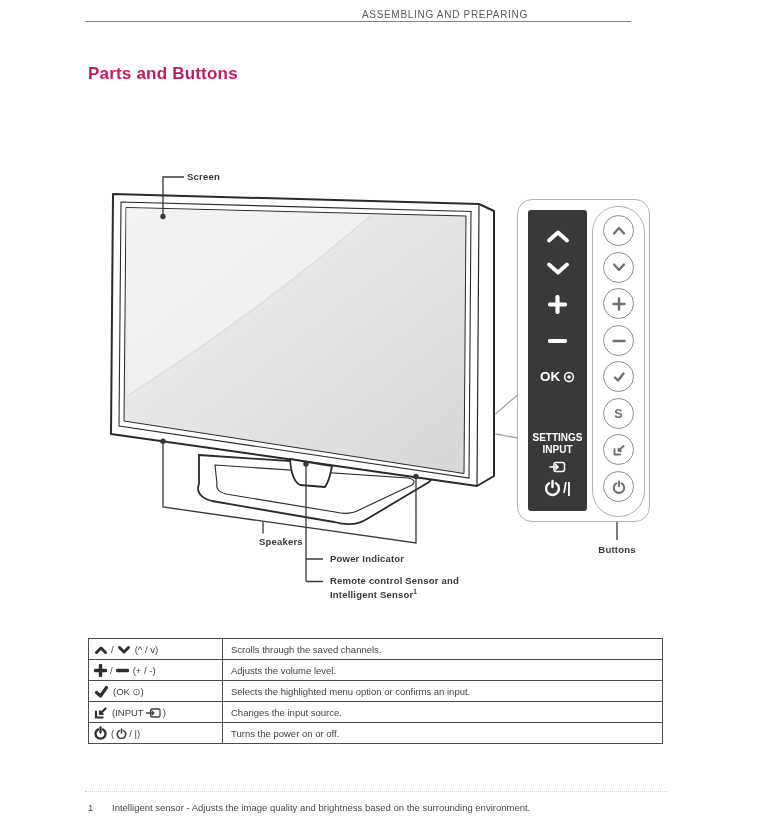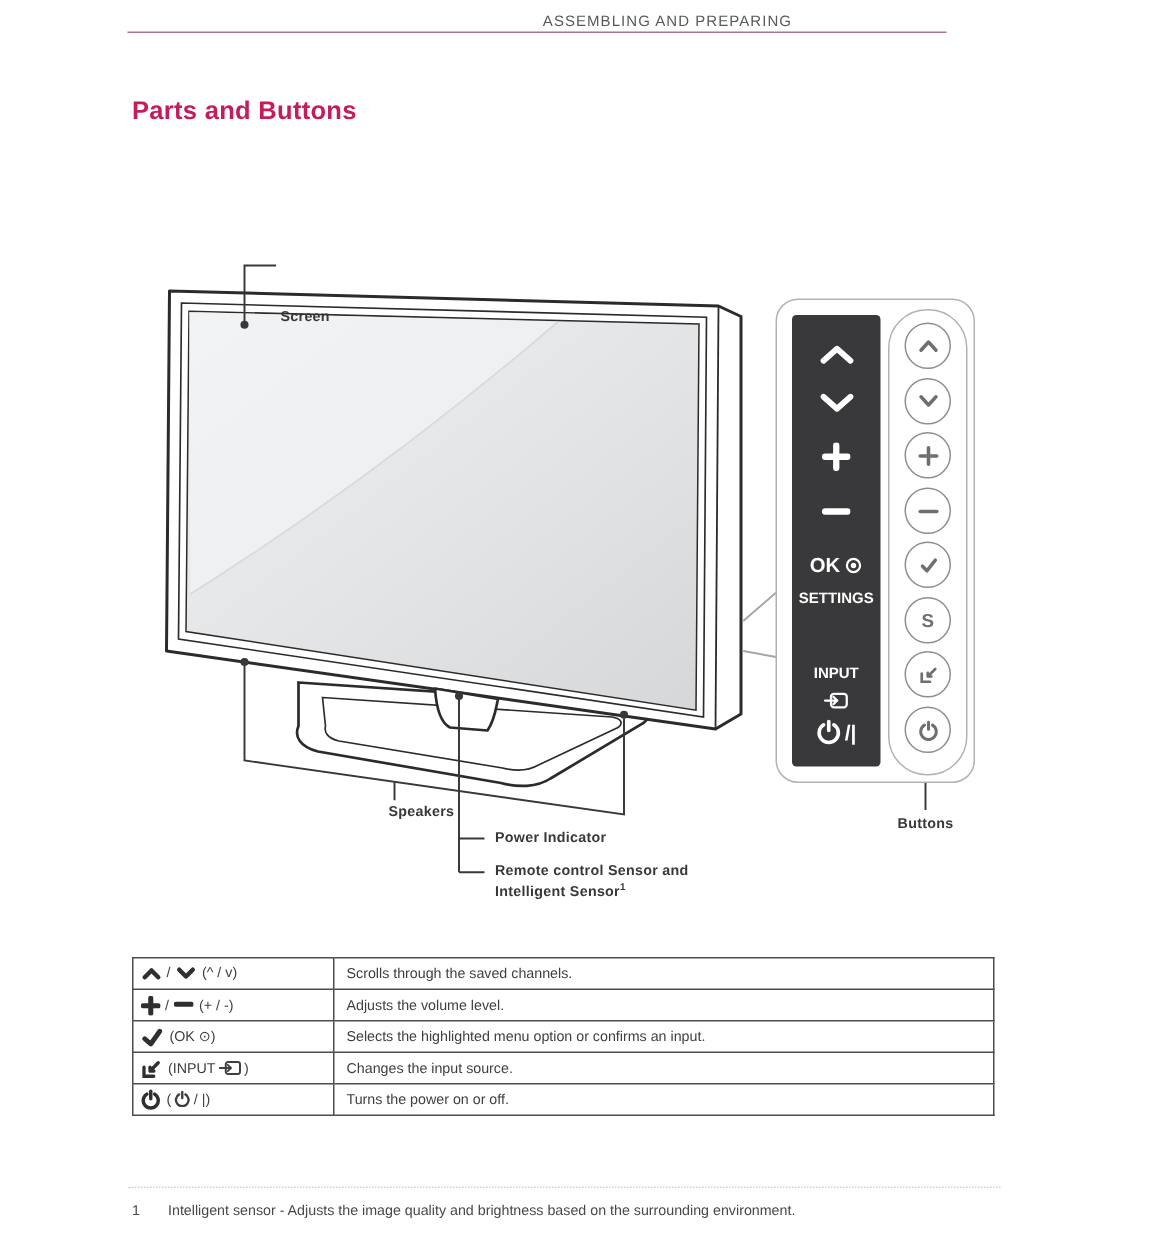--- a/index.html
+++ b/index.html
@@ -10,21 +10,21 @@
   
   .hdr-rule{left:85px;top:21px;width:546px;height:0;border-top:1.4px solid #ab7586;}
   .hdr-title{top:9px;right:140px;font-size:10px;letter-spacing:.7px;color:#59595b;}
   .hdr-num{top:7px;left:680px;font-size:12.5px;font-weight:bold;color:#3a3a3c;}
 
   
   .sec-title{left:88px;top:64px;font-size:17px;font-weight:bold;color:#c41d5e;letter-spacing:.2px;}
 
   
   .dlabel{font-size:9.5px;font-weight:bold;color:#38383a;letter-spacing:.2px;white-space:nowrap;}
-  .lbl-screen{left:187px;top:171px;margin-top:35px;}
+  .lbl-screen{left:187px;top:171px;}
   .lbl-speakers{left:239px;top:536px;margin-left:20px;}
   .lbl-power{left:330px;top:553px;}
   .lbl-remote1{left:330px;top:575px;}
   .lbl-remote2{left:330px;top:589px;}
   .lbl-buttons{left:593px;top:544px;width:48px;text-align:center;}
   sup.fn{font-size:6.5px;vertical-align:top;position:relative;top:-1px;}
 
   
   .panel-outer{left:517px;top:199px;width:131px;height:321px;border:1.5px solid #b2b2b4;border-radius:15px;background:#fff;}
   .panel-dark{left:528px;top:210px;width:59px;height:301px;background:#39393b;border-radius:3px;}
@@ -143,21 +143,21 @@
         <path d="M2 4 H17" stroke="#fff" stroke-width="4.2" stroke-linecap="round"></path>
       </svg>
   </div>
   <div class="pd-item" style="top:369px;gap:3px;">
     <span class="pd-txt" style="font-size:13.5px;">OK</span>
     <svg width="12" height="12" viewBox="0 0 12 12">
         <circle cx="6" cy="6" r="4.4" fill="none" stroke="#fff" stroke-width="1.5"></circle>
         <circle cx="6" cy="6" r="1.8" fill="#fff"></circle>
       </svg>
   </div>
-  <div class="pd-item" style="top:394px;">
+  <div class="pd-item" style="top:432px;">
     <span class="pd-txt" style="font-size:10px;">SETTINGS</span>
   </div>
   <div class="pd-item" style="top:444px;">
     <span class="pd-txt" style="font-size:10px;">INPUT</span>
   </div>
   <div class="pd-item" style="top:461px;">
     <svg width="17" height="12" viewBox="0 0 17 12">
         <rect x="5" y="1.5" width="10.5" height="9" rx="2" fill="none" stroke="#fff" stroke-width="1.5"></rect>
         <path d="M1 6 H9.2 M9.2 6 L6.6 3.6 M9.2 6 L6.6 8.4" stroke="#fff" stroke-width="1.5" fill="none" stroke-linecap="round" stroke-linejoin="round"></path>
       </svg>

